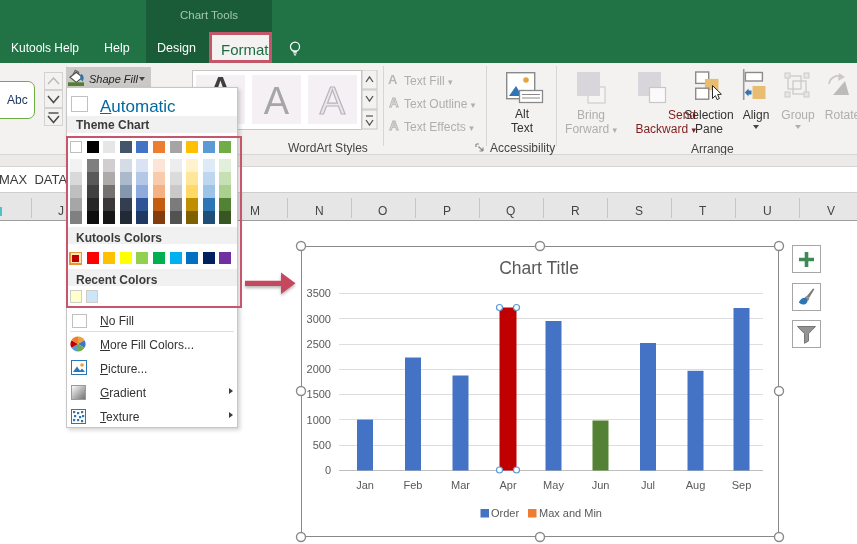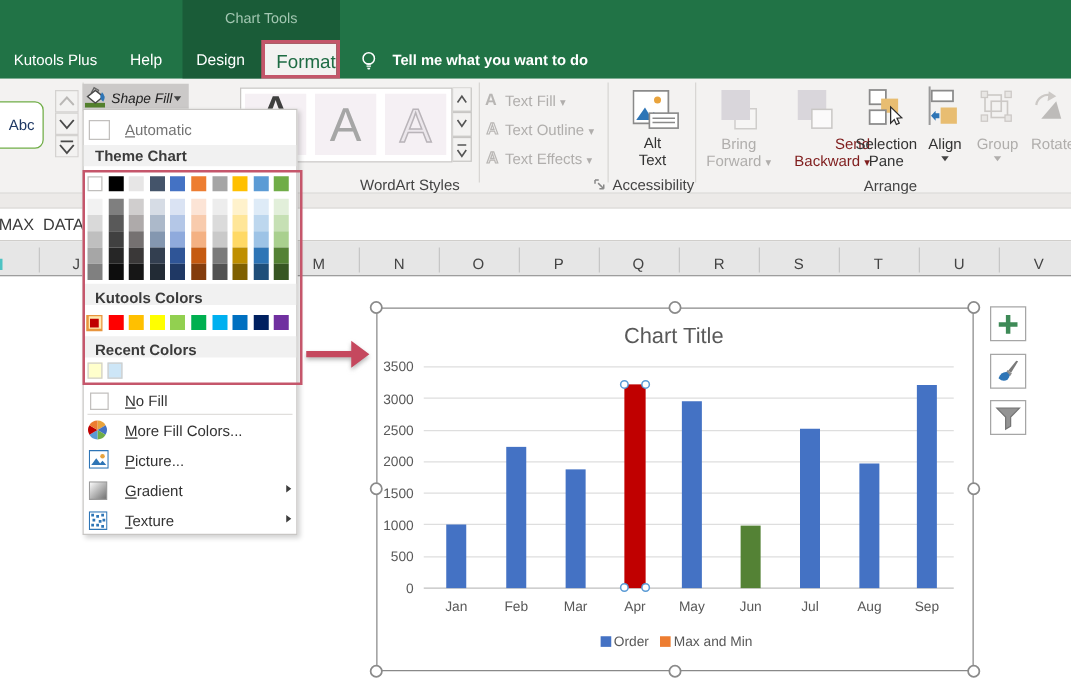--- a/index.html
+++ b/index.html
@@ -9,34 +9,33 @@
 .abs { position:absolute; }
 </style>
 </head>
 <body>
 <div id="stage">
 
 <div class="abs" style="left:0;top:0;width:857px;height:63px;background:#217346;"></div>
 <div class="abs" style="left:146px;top:0;width:126px;height:63px;background:#1a5c38;"></div>
 <div class="abs" style="left:146px;top:9px;width:126px;height:16px;color:#a3c7b2;font-size:11.5px;text-align:center;">Chart Tools</div>
 
-<div class="abs" style="left:11px;top:41px;color:#fff;font-size:12px;">Kutools Plus</div>
+<div class="abs" style="left:11px;top:41px;color:#fff;font-size:12px;">Kutools Help</div>
 <div class="abs" style="left:104px;top:41px;color:#fff;font-size:12.5px;">Help</div>
 <div class="abs" style="left:157px;top:41px;color:#fff;font-size:12.5px;">Design</div>
 
 <div class="abs" style="left:212px;top:35px;width:57px;height:25px;background:#f3f2f1;"></div>
 <div class="abs" style="left:221px;top:41px;color:#1e6b43;font-size:15px;">Format</div>
 <div class="abs" style="left:209px;top:32px;width:63px;height:31px;border:3px solid #c4566a;"></div>
 
 <svg class="abs" style="left:288px;top:39px;" width="14" height="19" viewBox="0 0 16 20">
  <circle cx="8" cy="8" r="5.2" fill="none" stroke="#fff" stroke-width="1.4"></circle>
  <path d="M6 13 h4 M6 15 h4" stroke="#fff" stroke-width="1.2"></path>
  <path d="M6.5 16.5 h3 l-0.7 1.5 h-1.6 z" fill="#fff"></path>
 </svg>
-<div class="abs" style="left:314px;top:41px;color:#fff;font-size:11.8px;font-weight:bold;">Tell me what you want to do</div>
 
 <div class="abs" style="left:0;top:63px;width:857px;height:92px;background:#f3f2f1;border-bottom:1px solid #d8d6d4;"></div>
 
 <div class="abs" style="left:-8px;top:81px;width:43px;height:38px;background:#fff;border:1px solid #70ad47;border-radius:7px;"></div>
 <div class="abs" style="left:7px;top:93px;color:#1f3864;font-size:12px;">Abc</div>
 
 <div class="abs" style="left:44px;top:72px;width:19px;height:54px;">
 <svg width="19" height="54" viewBox="0 0 19 54">
  <rect x="0.5" y="0.5" width="18" height="17" fill="#f3f2f1" stroke="#d4d2d0" stroke-width="1"></rect>
  <rect x="0.5" y="18.5" width="18" height="17" fill="#f3f2f1" stroke="#d4d2d0" stroke-width="1"></rect>
@@ -281,21 +280,21 @@
  <path d="M8.7 9.7 q-4.7 -0.6 -6.9 4.8 q3.4 3.4 7.2 1.2 q1.9 -1.9 1.6 -4 z" fill="#2e75b6"></path>
 </svg>
 <div class="abs" style="left:792px;top:320px;width:29px;height:28px;background:#fff;border:1px solid #a6a6a6;"></div>
 <svg class="abs" style="left:796px;top:324px;" width="21" height="21" viewBox="0 0 21 21">
  <path d="M1.5 2.5 h18 l-7 7.2 v7.3 l-4 2.3 v-9.6 z" fill="#939393" stroke="#757575" stroke-width="1"></path>
 </svg>
 
 <div class="abs" style="left:66px;top:87px;width:172px;height:341px;background:#fff;border:1px solid #c8c6c4;box-shadow:2px 2px 4px rgba(0,0,0,0.18);"></div>
 
 <div class="abs" style="left:71px;top:96px;width:17px;height:16px;background:#fff;border:1px solid #c2c0be;"></div>
-<div class="abs" style="left:100px;top:97px;color:#737373;font-size:12px;"><span style="text-decoration:underline;">A</span>utomatic</div>
+<div class="abs" style="left:100px;top:97px;color:#0369a1;font-size:17px;"><span style="text-decoration:underline;">A</span>utomatic</div>
 
 <div class="abs" style="left:67px;top:116px;width:170px;height:17px;background:#f1f1f1;"></div>
 <div class="abs" style="left:76px;top:118px;color:#3b3b3b;font-size:12px;font-weight:bold;">Theme Chart</div>
 
 <div class="abs" id="themegrid" style="left:70px;top:141px;">
       <div style="position:absolute;left:0px;top:0;width:12px;height:12px;background:#ffffff;border:1px solid #c0bebc;"></div>
       <div style="position:absolute;left:0px;top:18px;width:12px;height:13px;background:#f2f2f2;"></div>
       <div style="position:absolute;left:0px;top:31px;width:12px;height:13px;background:#d9d9d9;"></div>
       <div style="position:absolute;left:0px;top:44px;width:12px;height:13px;background:#bfbfbf;"></div>
       <div style="position:absolute;left:0px;top:57px;width:12px;height:13px;background:#a6a6a6;"></div>

